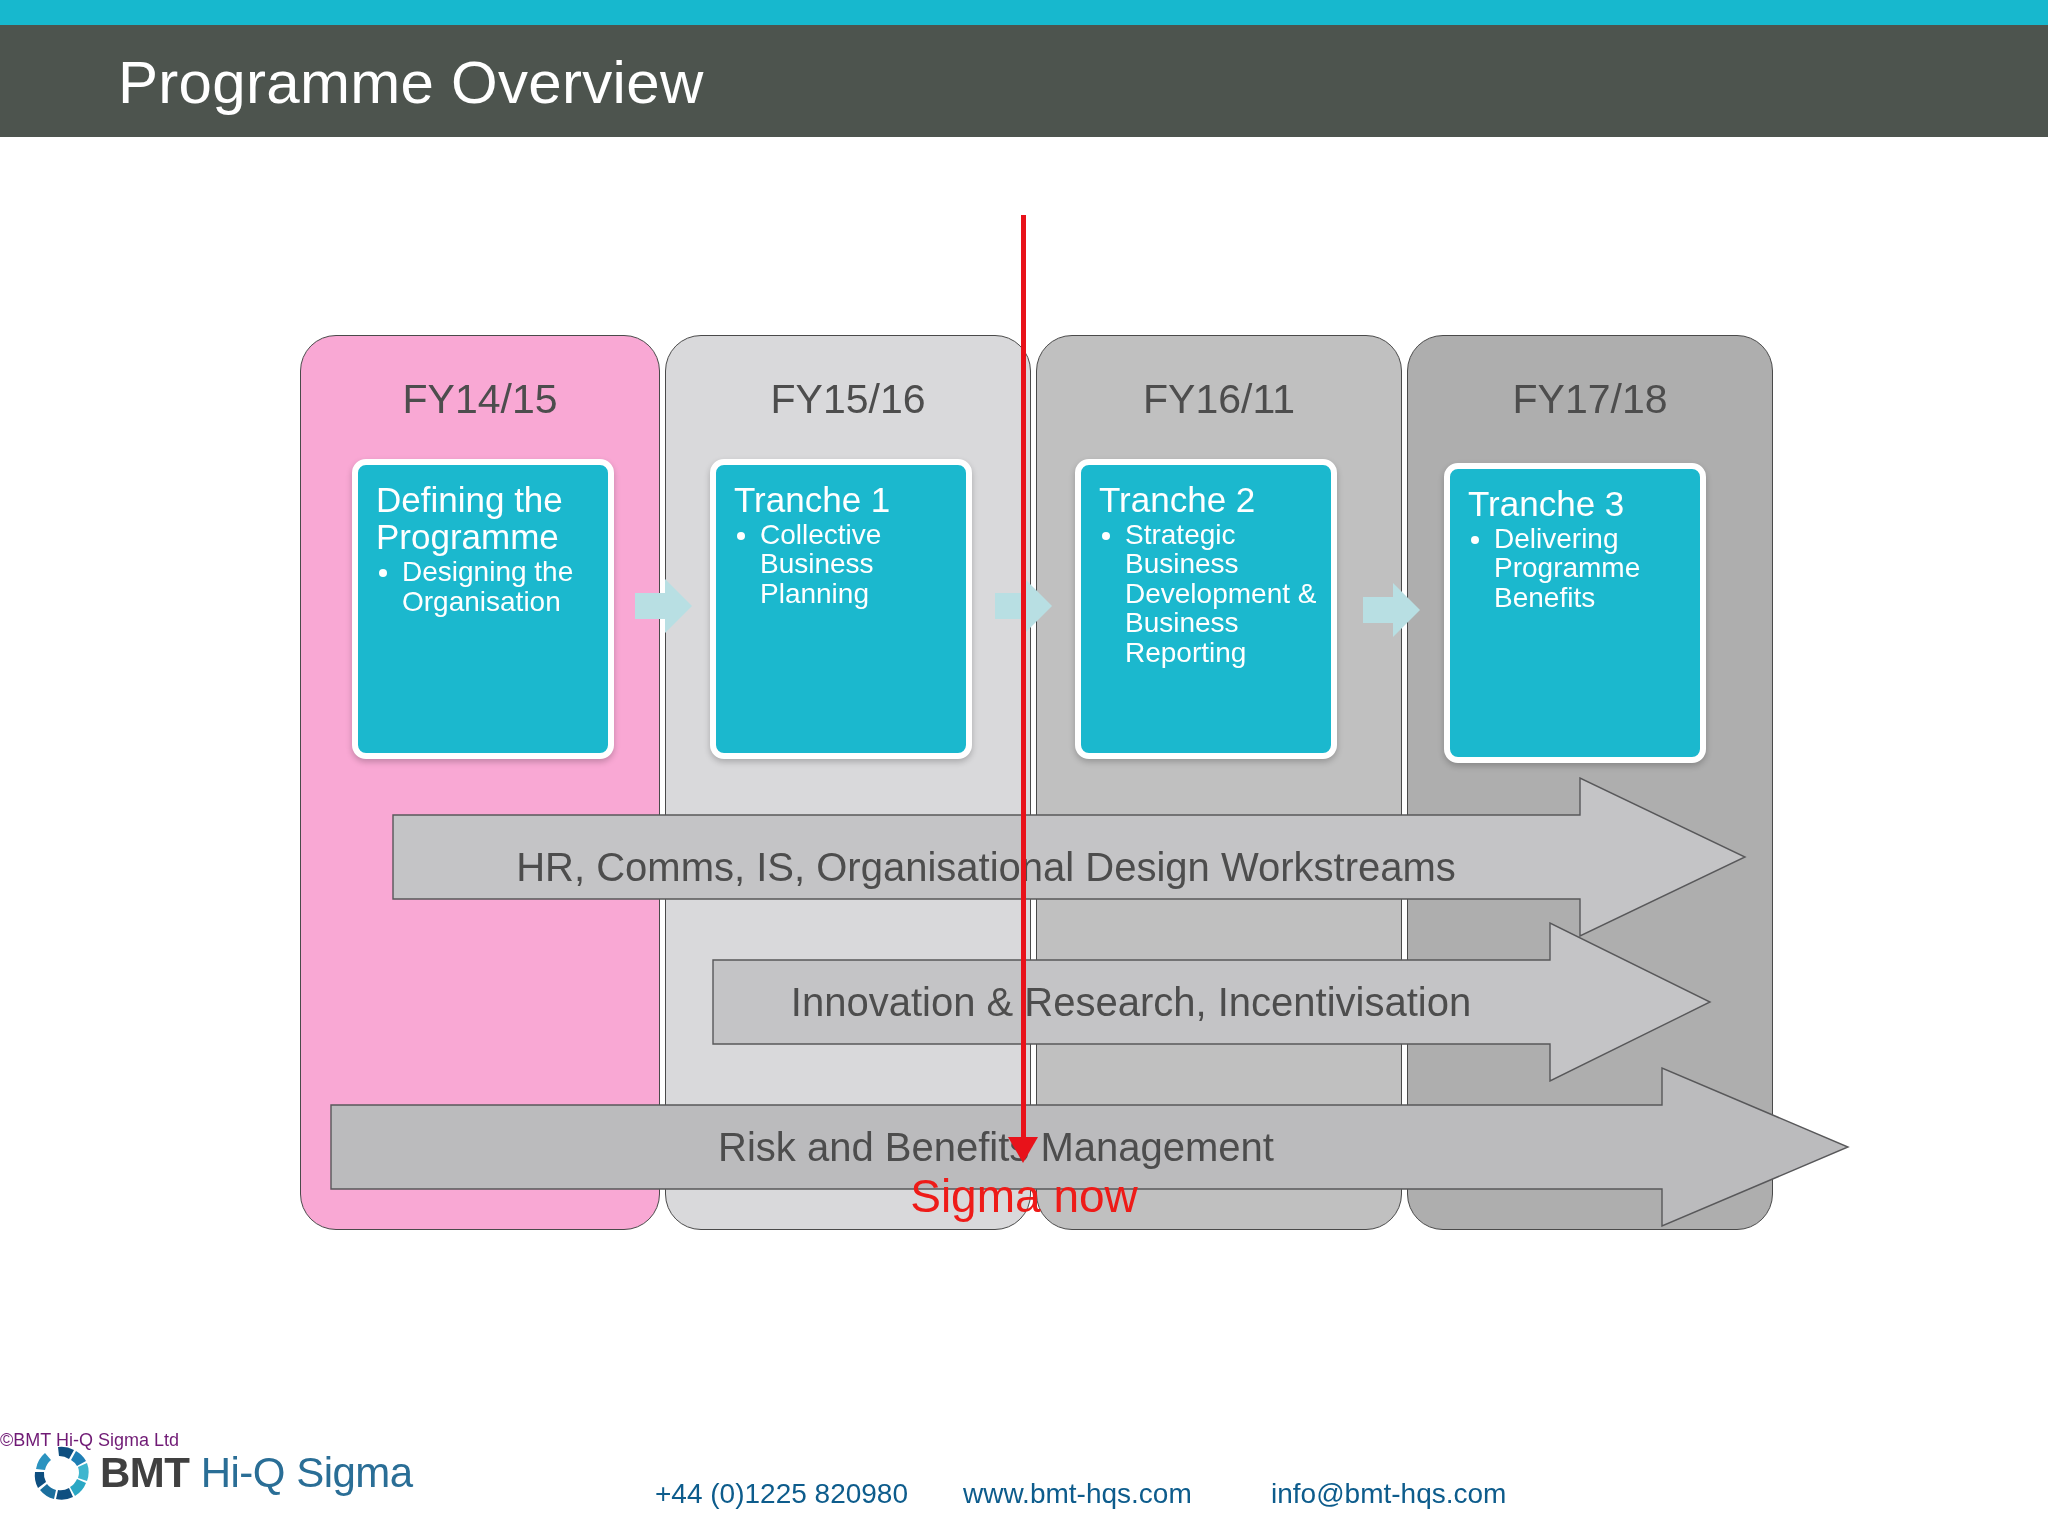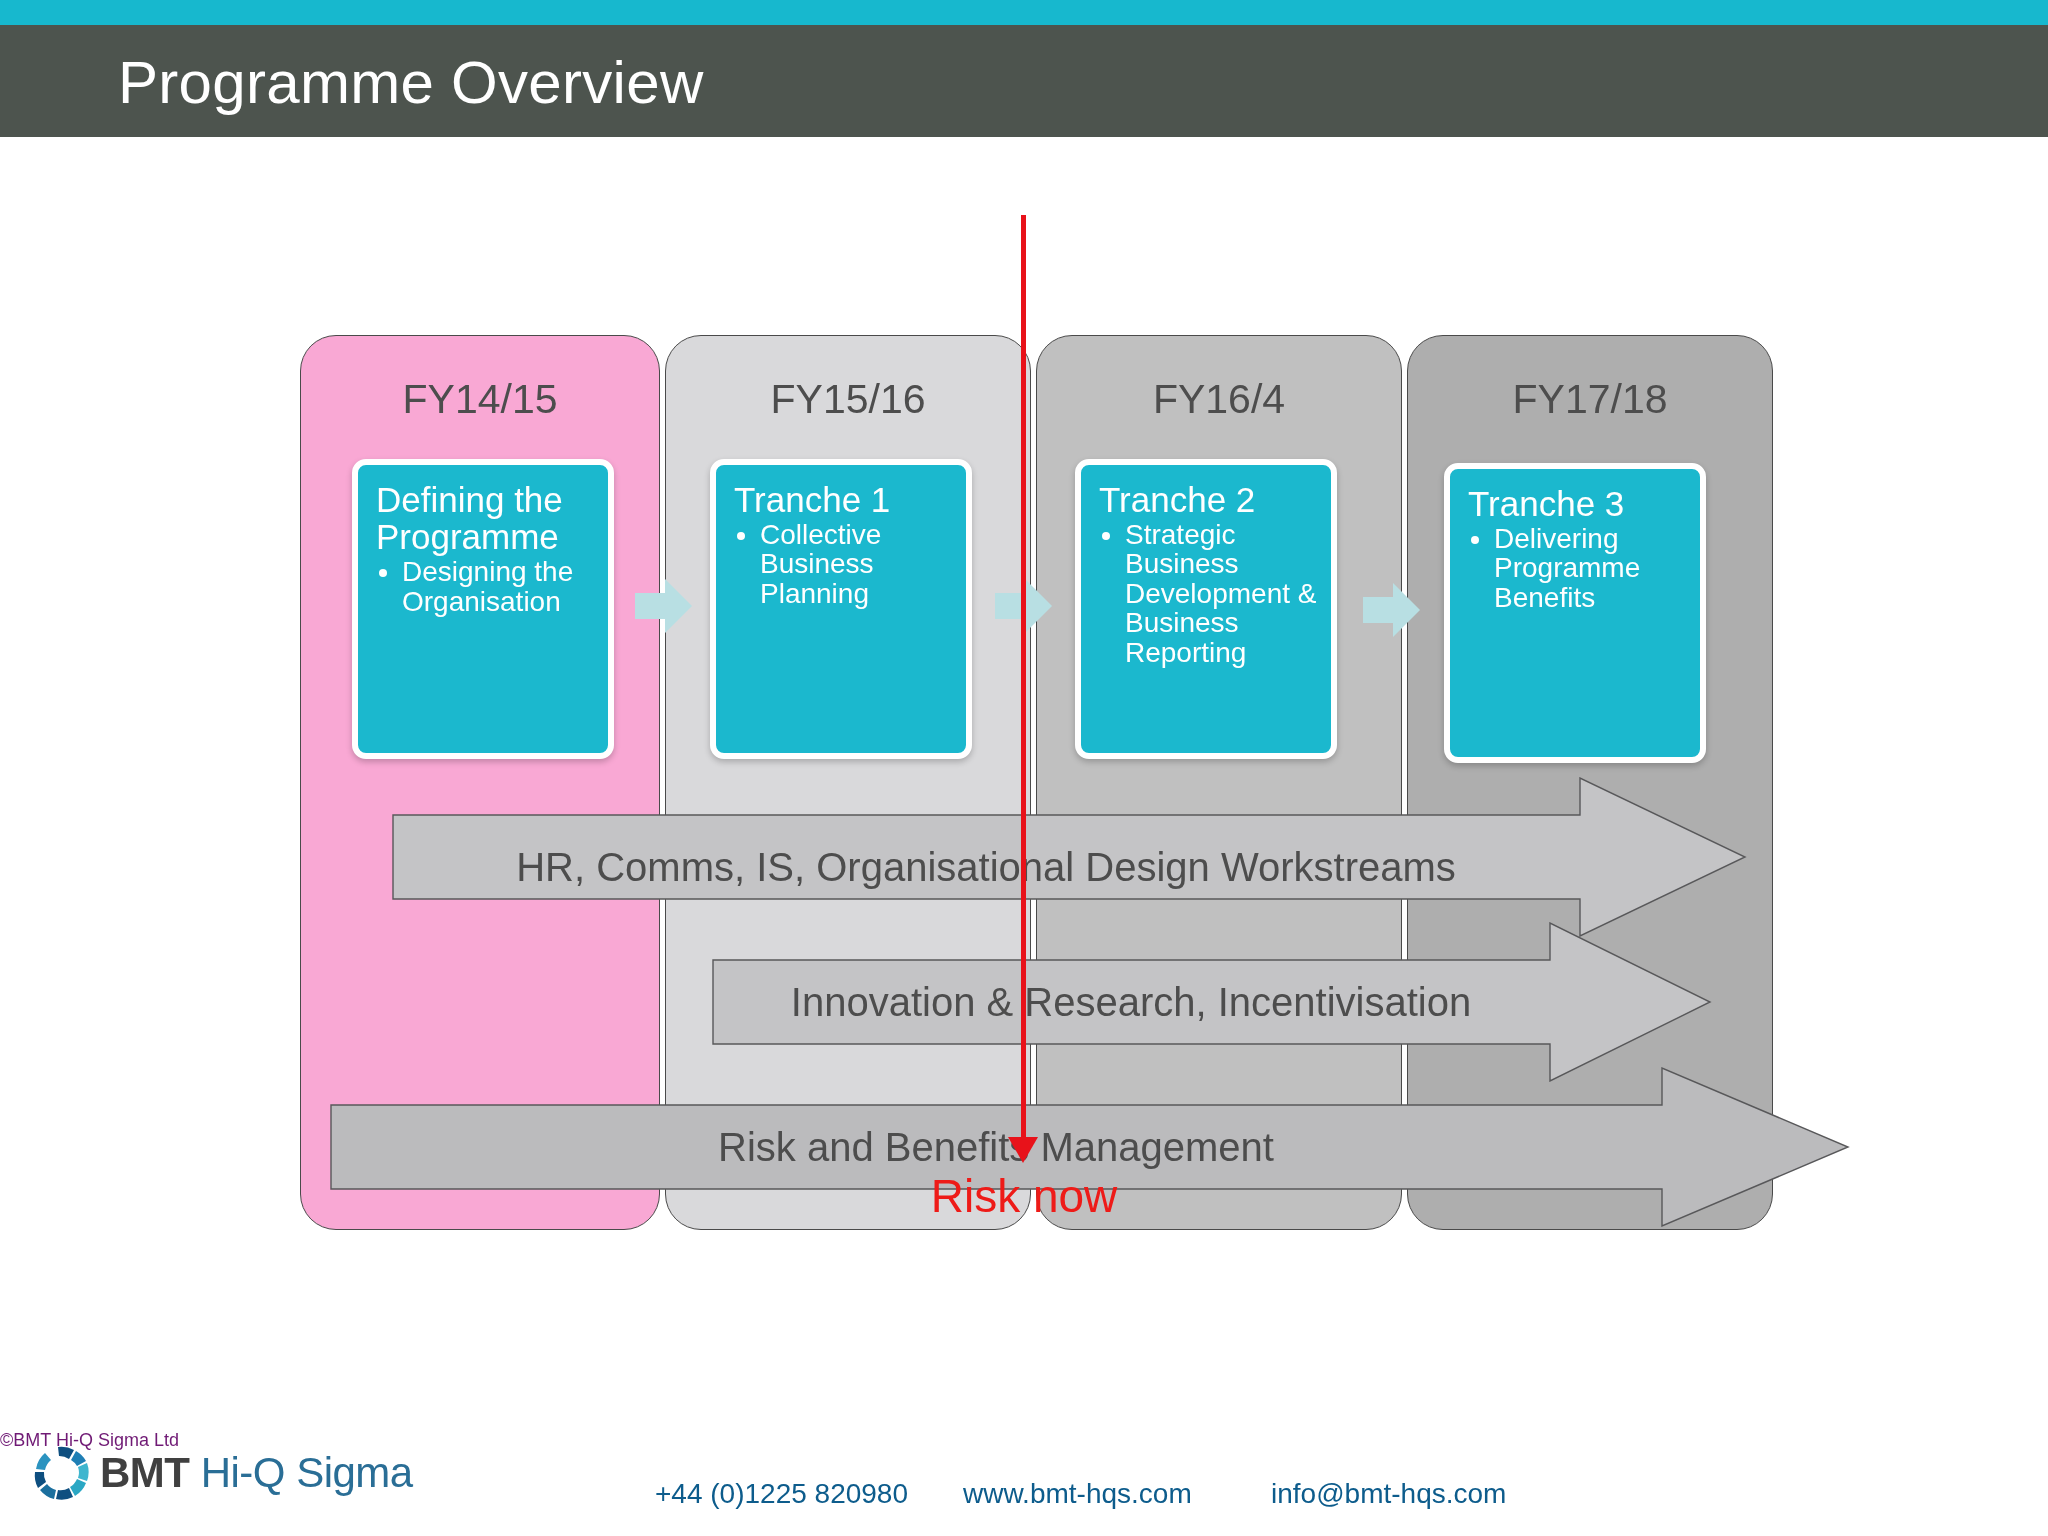--- a/index.html
+++ b/index.html
@@ -113,21 +113,21 @@
 
 <div class="canvas">
 
   <div class="fy-panel" style="left:300px;width:360px;background:#f9a8d4;">
     <div class="fy-label">FY14/15</div>
   </div>
   <div class="fy-panel" style="left:665px;width:366px;background:#d9d9db;">
     <div class="fy-label">FY15/16</div>
   </div>
   <div class="fy-panel" style="left:1036px;width:366px;background:#c0c0c0;">
-    <div class="fy-label">FY16/4</div>
+    <div class="fy-label">FY16/11</div>
   </div>
   <div class="fy-panel" style="left:1407px;width:366px;background:#aeaeae;">
     <div class="fy-label">FY17/18</div>
   </div>
 
   <div class="tranche" style="left:352px;top:322px;width:262px;height:300px;">
     <h4>Defining the Programme</h4>
     <ul>
       <li>Designing the Organisation</li>
     </ul>
@@ -186,21 +186,21 @@
 
   <div class="ws" style="left:330px;top:930px;width:1520px;height:160px;">
     <svg width="1520" height="160" viewBox="0 0 1520 160" preserveAspectRatio="none">
       <polygon points="1,38 1332,38 1332,1 1518,80 1332,159 1332,122 1,122" fill="#bbbbbd" stroke="#58585a" stroke-width="1.4"></polygon>
     </svg>
     <div class="ws-label" style="left:0;width:1332px;top:38px;height:84px;">Risk and Benefits Management</div>
   </div>
 
   <div class="timeline"></div>
   <div class="timeline-head"></div>
-  <div class="timenow-label">Risk now</div>
+  <div class="timenow-label">Sigma now</div>
 </div>
 
 <div class="footer">
   <div class="logo-wrap">
     <svg class="logo-mark" viewBox="0 0 62 62">
       <g transform="translate(31,31)">
         <path d="M -3,-26 A 26,26 0 0 1 13,-23 L 8,-14 A 17,17 0 0 0 -2,-17 Z" fill="#0e4f80"></path>
         <path d="M 15,-22 A 26,26 0 0 1 25,-12 L 16,-7 A 17,17 0 0 0 10,-13 Z" fill="#1f7fb5"></path>
         <path d="M 26,-10 A 26,26 0 0 1 26,8 L 17,5 A 17,17 0 0 0 17,-6 Z" fill="#3fb6cf"></path>
         <path d="M 25,10 A 26,26 0 0 1 14,23 L 9,14 A 17,17 0 0 0 16,6 Z" fill="#2aa7c4"></path>

